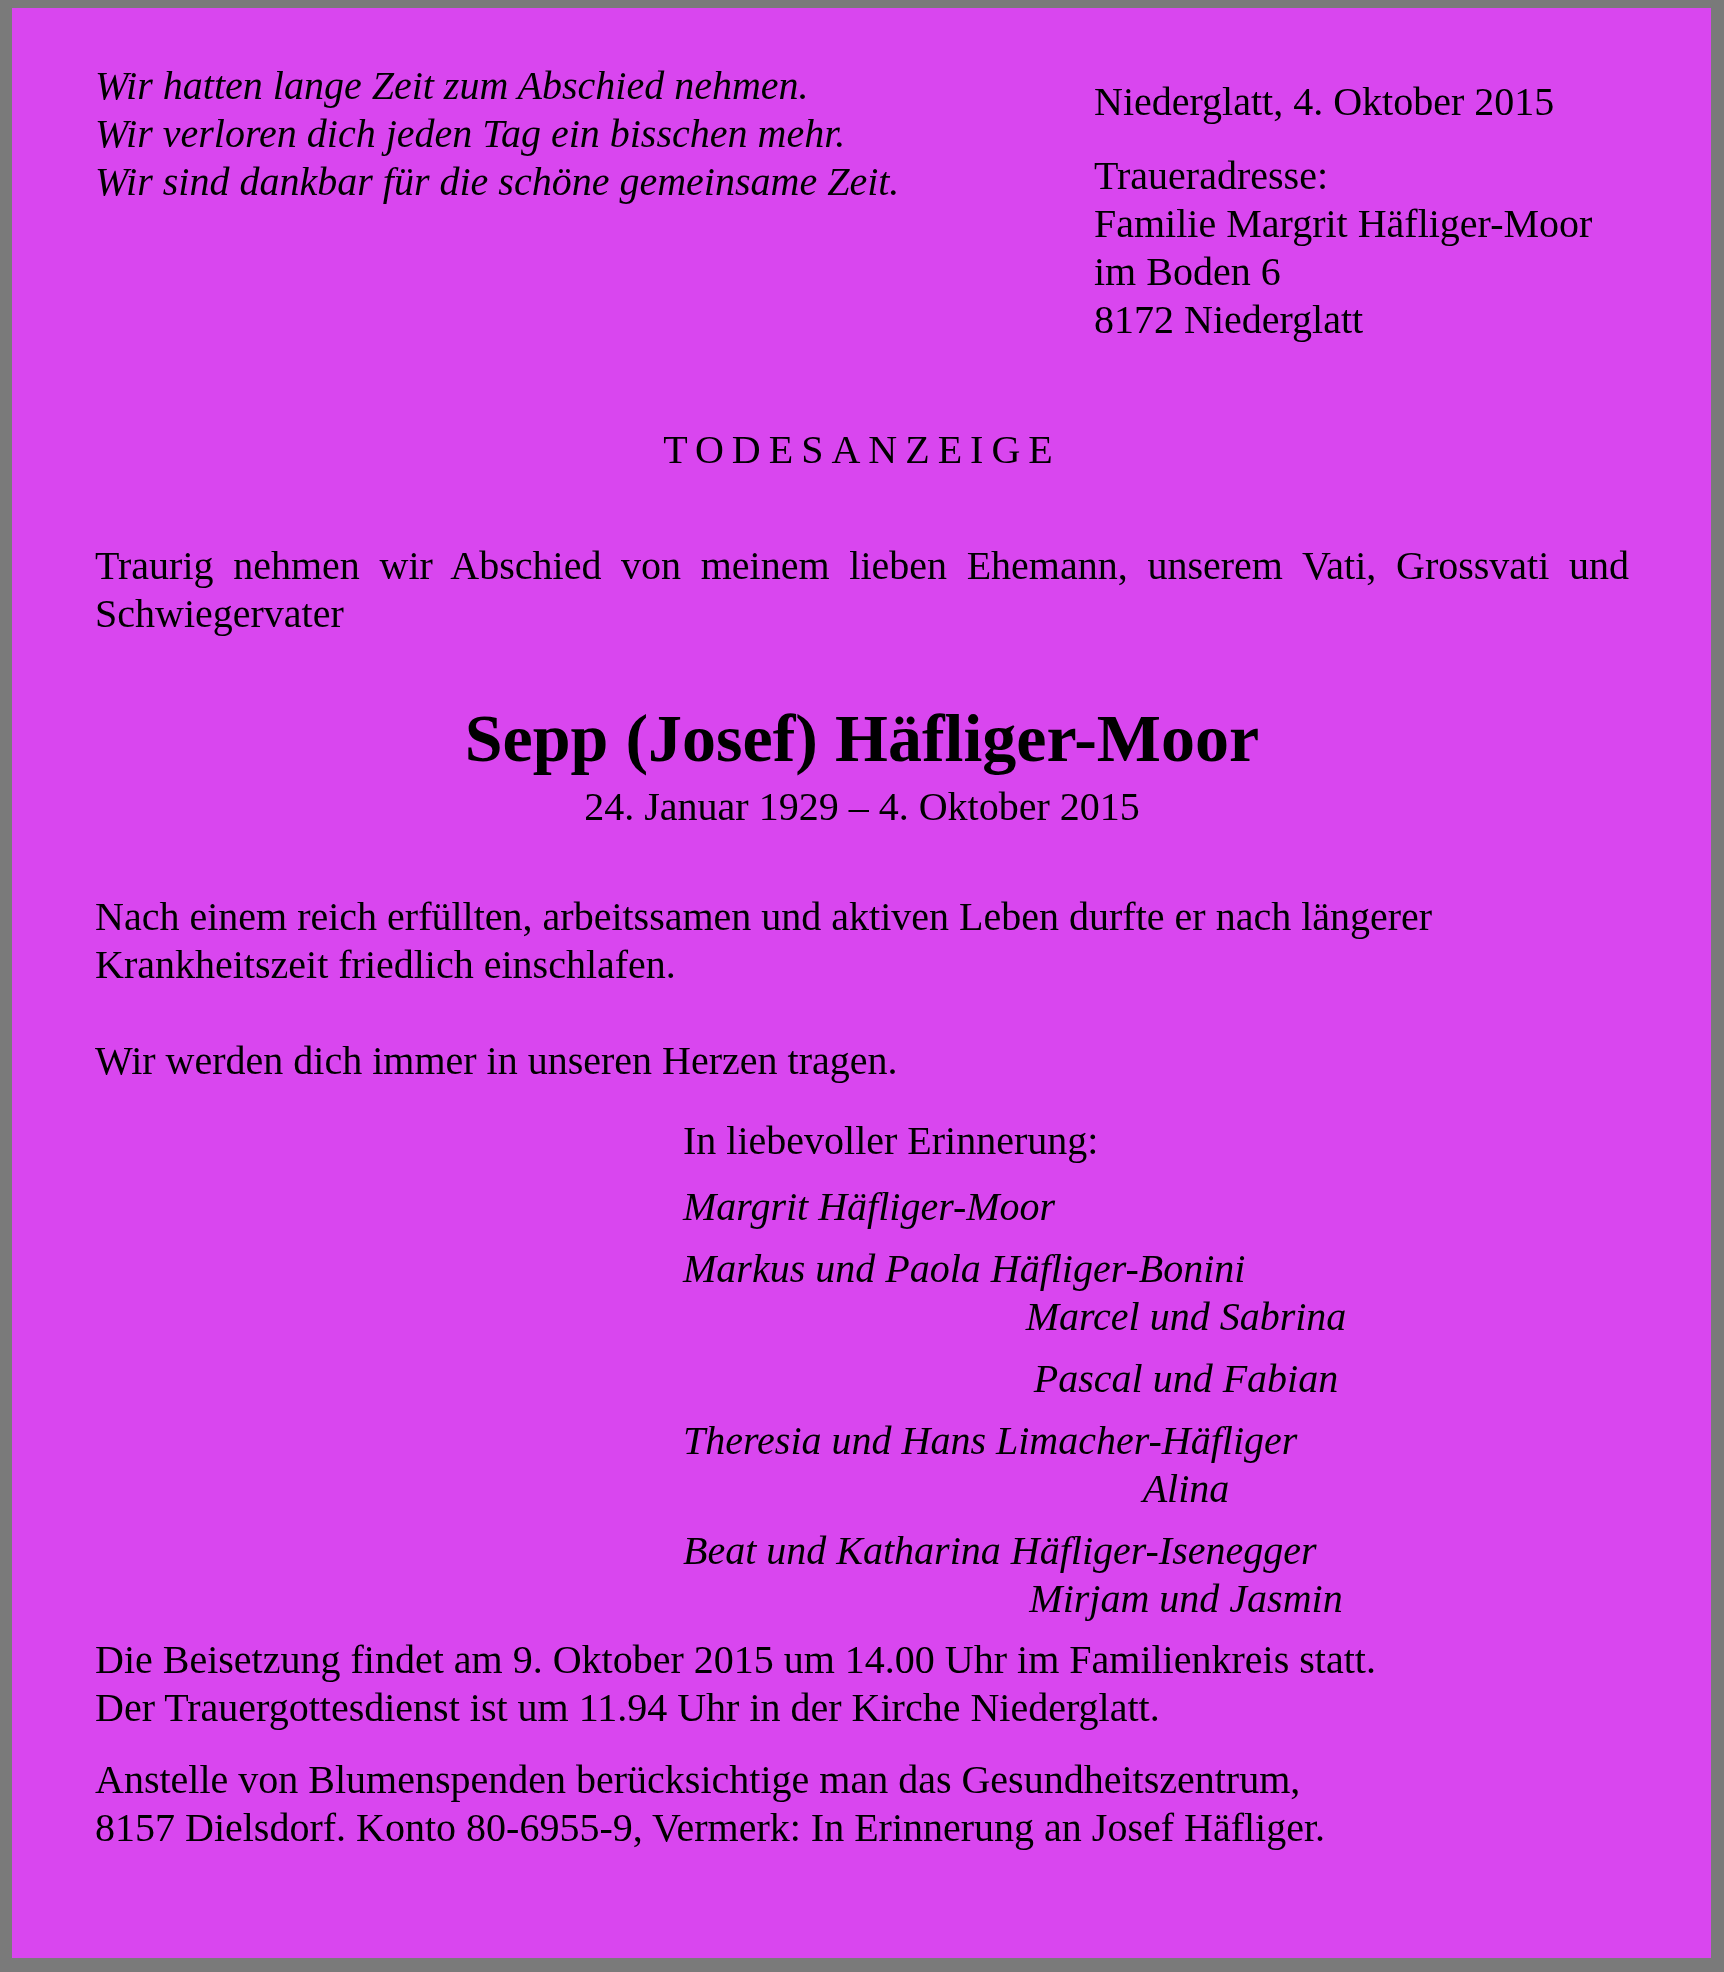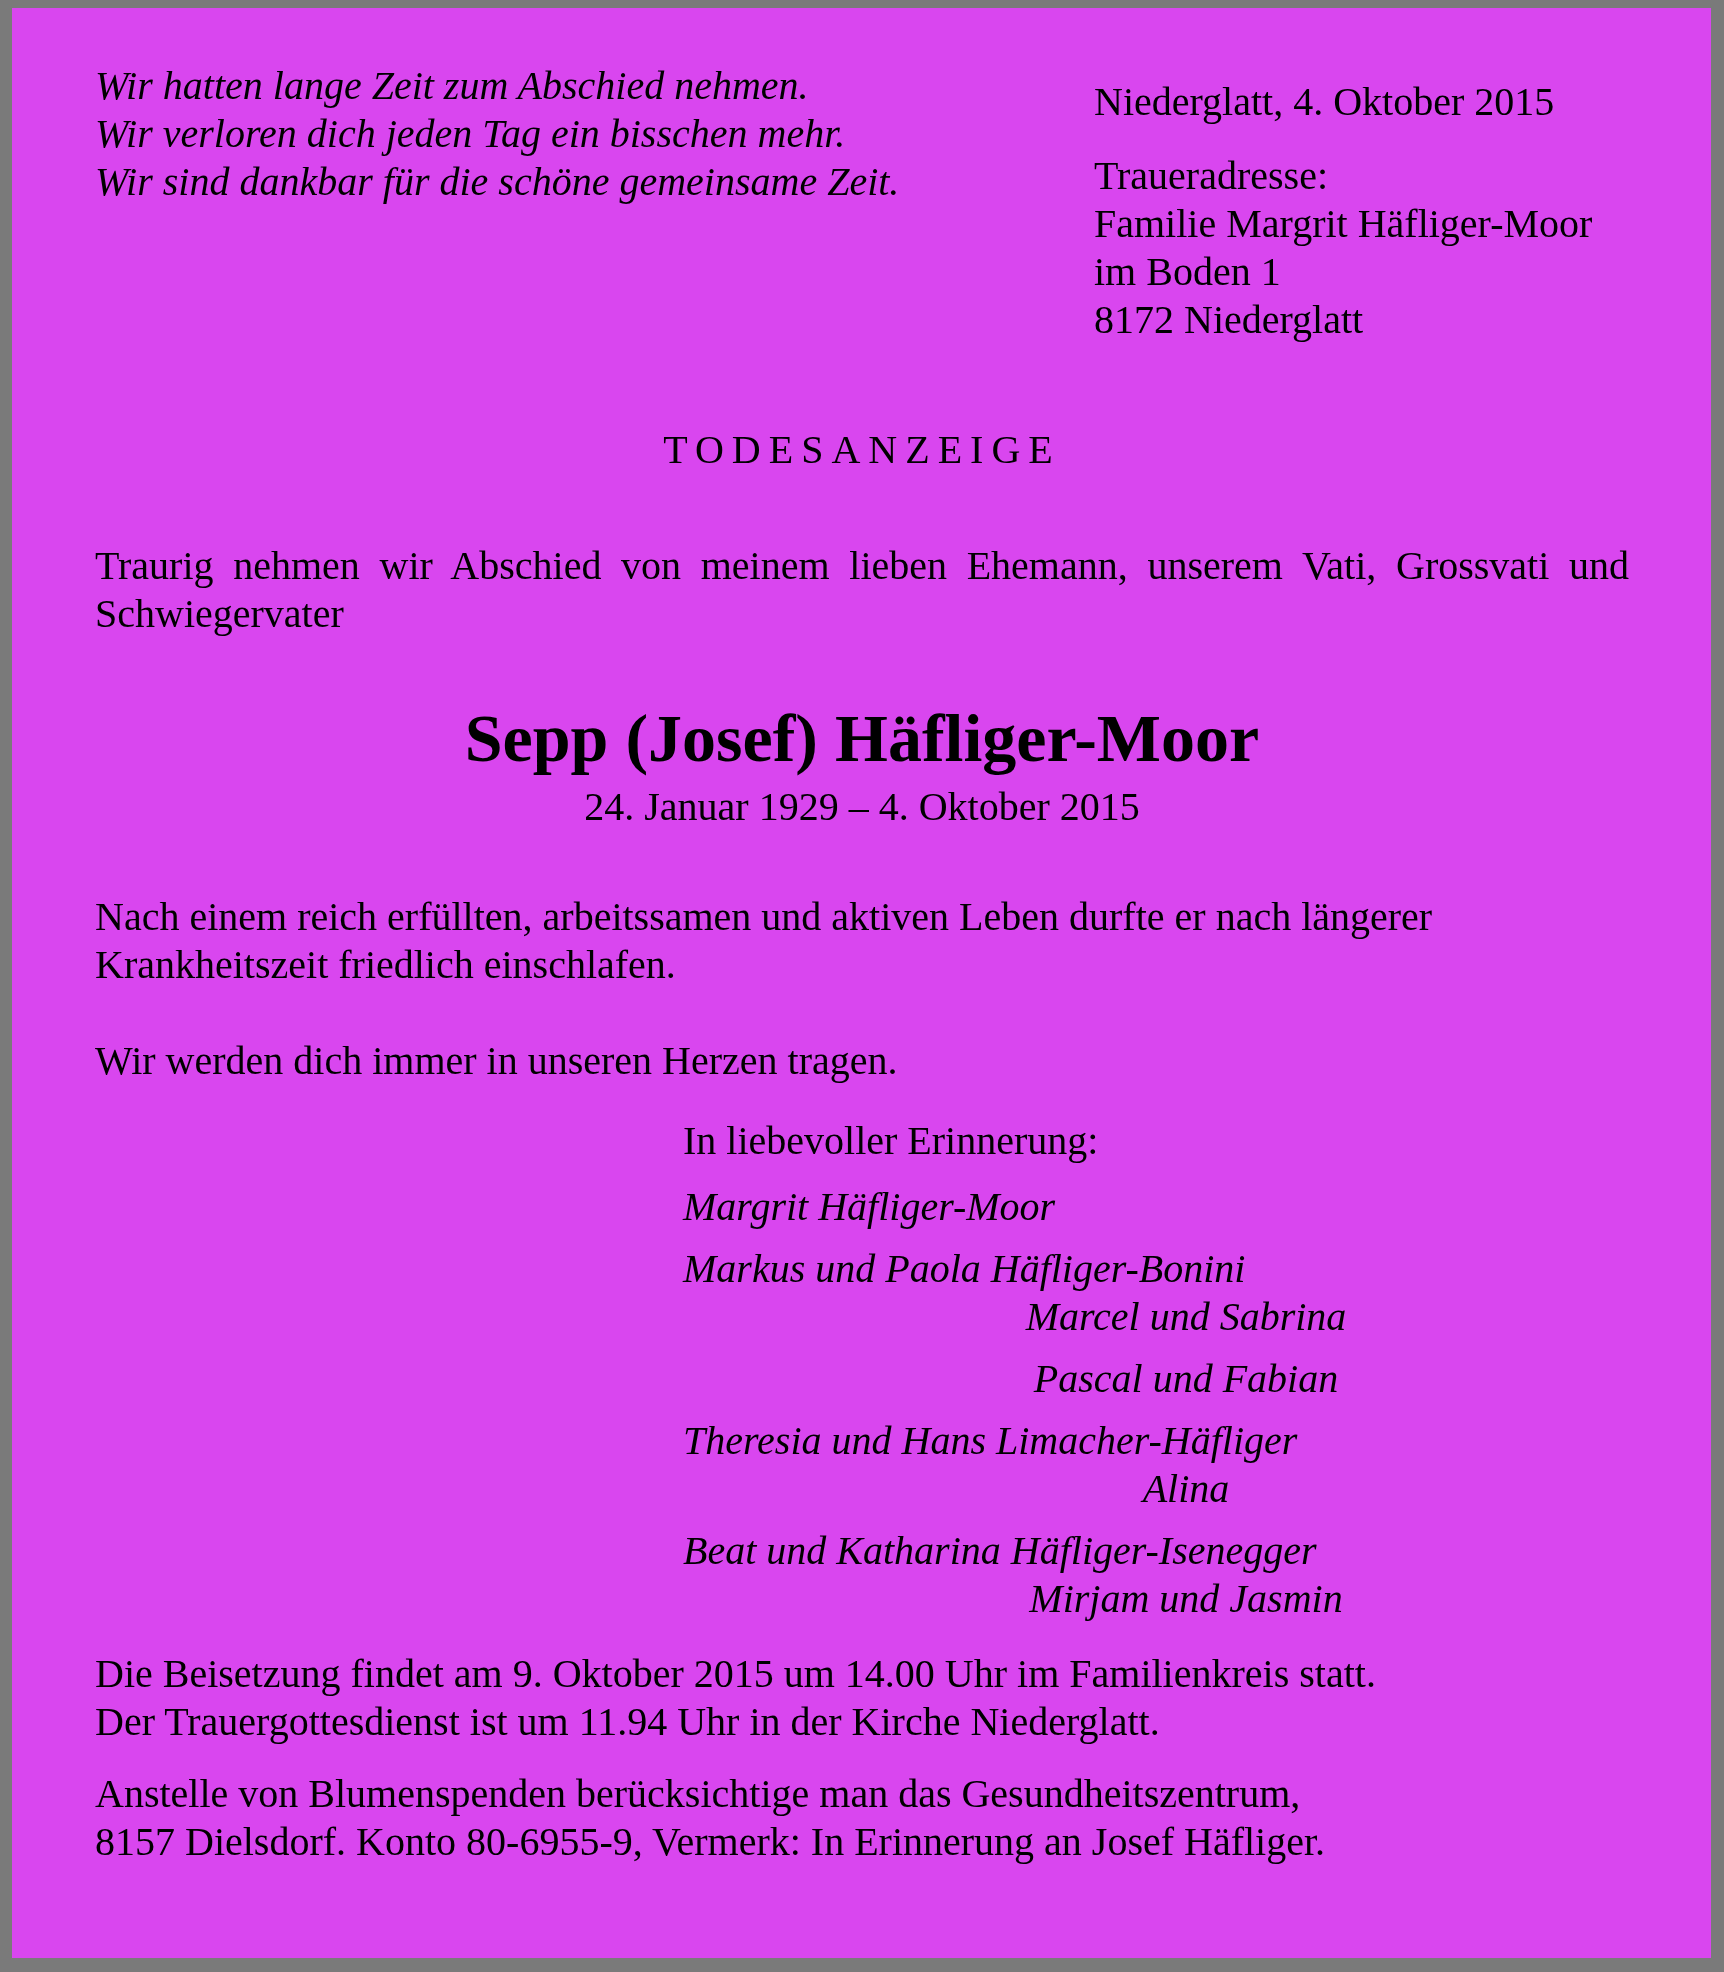--- a/index.html
+++ b/index.html
@@ -74,41 +74,41 @@
 
   .remembrance {
     margin-left: 588px;
     margin-top: 32px;
   }
   .rem-heading { margin-bottom: 18px; }
   .family-group { margin-bottom: 14px; font-style: italic; }
   .family-group:last-child { margin-bottom: 0; }
   .family-children { margin-left: 60px; text-align: center; }
 
-  .funeral { margin-top: 27px; }
+  .funeral { margin-top: 13px; }
   .donations { margin-top: 24px; }
 </style>
 </head>
 <body>
 
 <div class="canvas">
   <div class="sheet">
 
     <div class="header">
       <div class="epigraph">
         <div>Wir hatten lange Zeit zum Abschied nehmen.</div>
         <div>Wir verloren dich jeden Tag ein bisschen mehr.</div>
         <div>Wir sind dankbar für die schöne gemeinsame Zeit.</div>
       </div>
       <div class="address-col">
         <div>Niederglatt, 4. Oktober 2015</div>
         <div class="mourning-address">
           <div>Traueradresse:</div>
           <div>Familie Margrit Häfliger-Moor</div>
-          <div>im Boden 1</div>
+          <div>im Boden 6</div>
           <div>8172 Niederglatt</div>
         </div>
       </div>
     </div>
 
     <div class="notice-title">TODESANZEIGE</div>
 
     <p class="intro">Traurig nehmen wir Abschied von meinem lieben Ehemann, unserem Vati, Grossvati und Schwiegervater</p>
 
     <h1 class="deceased-name">Sepp (Josef) Häfliger-Moor</h1>

